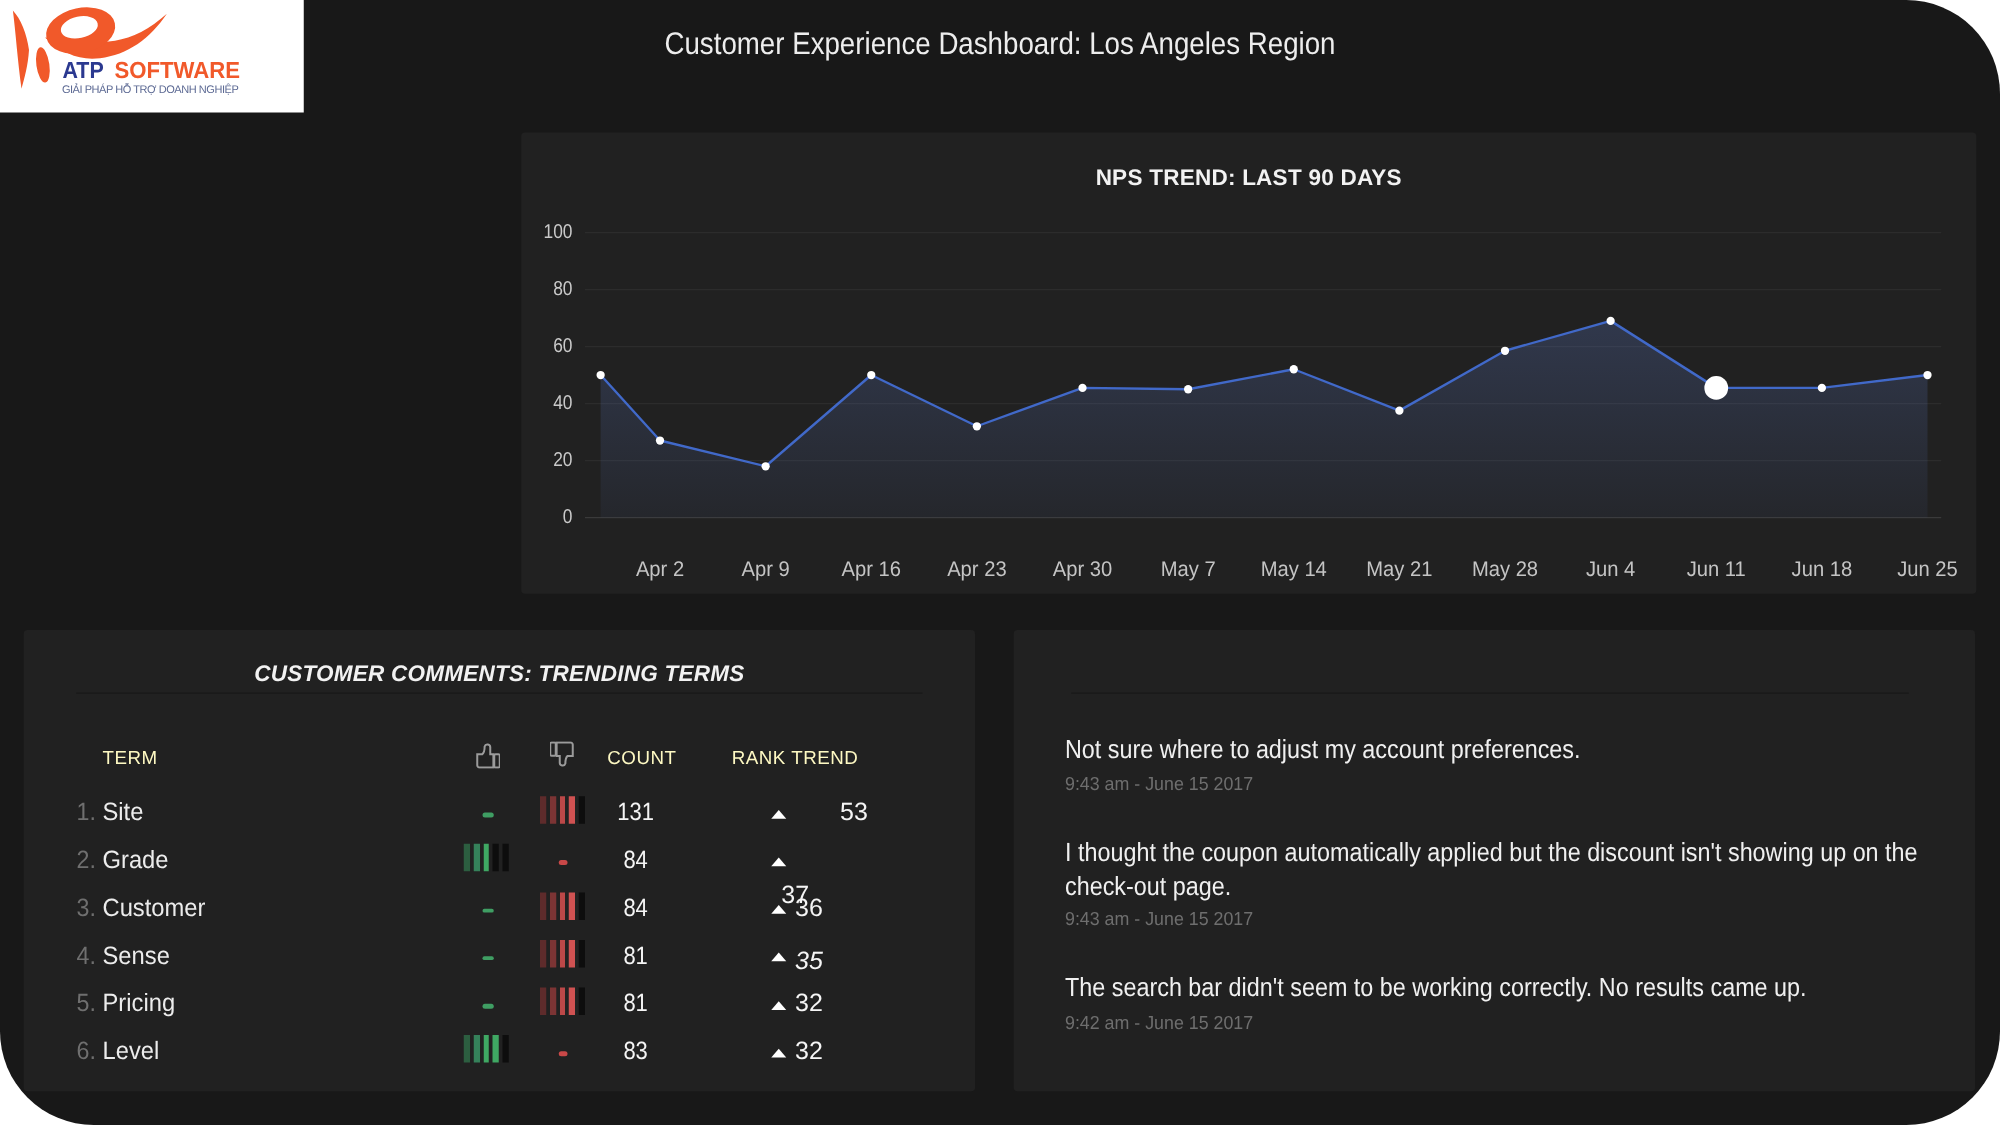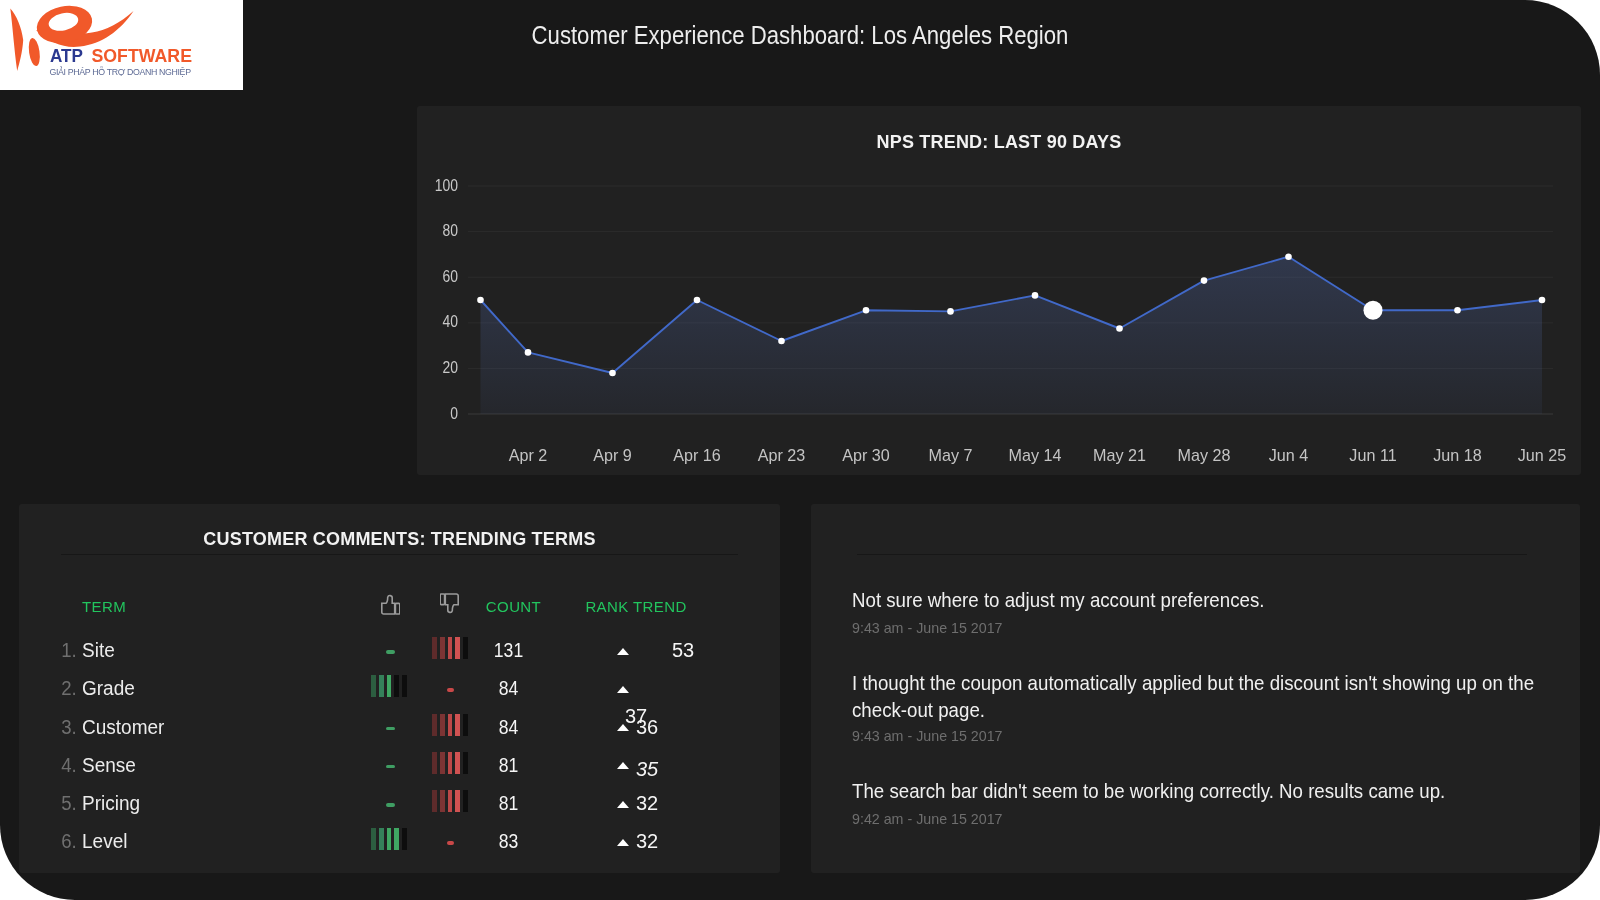--- a/index.html
+++ b/index.html
@@ -3,21 +3,21 @@
 <meta charset="utf-8">
 <style>
   html,body{margin:0;padding:0;background:#ffffff;}
   body{width:1600px;height:900px;position:relative;font-family:"Liberation Sans",sans-serif;overflow:hidden;}
   .dash{position:absolute;left:0;top:0;width:1600px;height:900px;background:#181818;border-radius:75px;overflow:hidden;}
   .panel{position:absolute;background:#212121;border-radius:3px;}
   .ptitle{position:absolute;left:0;width:100%;text-align:center;color:#f2f2f2;font-size:18px;line-height:19px;font-weight:bold;letter-spacing:.2px;}
   .headtitle{position:absolute;top:22px;left:0;width:1600px;text-align:center;color:#ededed;font-size:25px;line-height:26px;font-weight:400;transform:scaleX(0.886);}
   .logo{position:absolute;left:0;top:0;width:243px;height:90px;background:#ffffff;}
   .divider{position:absolute;height:1px;background:rgba(0,0,0,0.28);}
-  .thead{position:absolute;color:#22c55e;font-size:15px;line-height:16px;letter-spacing:.4px;}
+  .thead{position:absolute;color:#fef9c3;font-size:15px;line-height:16px;letter-spacing:.4px;}
   .rnum{position:absolute;color:#6f6f6f;font-size:20px;line-height:22px;transform:scaleX(0.93);transform-origin:100% 50%;}
   .rterm{position:absolute;color:#ececec;font-size:20px;line-height:22px;transform:scaleX(0.95);transform-origin:0 50%;}
   .rcount{position:absolute;color:#f5f5f5;font-size:20px;line-height:22px;width:65px;text-align:center;transform:scaleX(0.88);}
   .rtri{position:absolute;width:0;height:0;border-left:6.5px solid transparent;border-right:6.5px solid transparent;border-bottom:7px solid #ffffff;}
   .rrank{position:absolute;color:#f5f5f5;font-size:20px;line-height:22px;}
   .cmt{position:absolute;left:41px;color:#f0f0f0;font-size:21px;line-height:26px;transform:scaleX(0.89);transform-origin:0 50%;white-space:nowrap;}
   .cts{position:absolute;left:41px;color:#6e6e6e;font-size:15px;line-height:17px;transform:scaleX(0.95);transform-origin:0 50%;white-space:nowrap;}
 </style>
 </head>
 <body>
@@ -80,21 +80,21 @@
         <circle cx="787" cy="174.6" r="3.3"></circle>
         <circle cx="871.5" cy="150.7" r="3.3"></circle>
         <circle cx="956" cy="204.3" r="9.5"></circle>
         <circle cx="1040.5" cy="204.3" r="3.3"></circle>
         <circle cx="1125" cy="194" r="3.3"></circle>
       </g>
     </svg>
   </div>
 
   <div class="panel" style="left:19px;top:504px;width:761px;height:369px;">
-    <div class="ptitle" style="top:26px;">CUSTOMER COMMENTS: TRENDING TERMS</div>
+    <div class="ptitle" style="top:26px;font-style:italic;">CUSTOMER COMMENTS: TRENDING TERMS</div>
     <div class="divider" style="left:42px;top:50px;width:677px;"></div>
     <div class="thead" style="left:63px;top:95px;">TERM</div>
     <div class="thead" style="left:462px;top:95px;width:65px;text-align:center;">COUNT</div>
     <div class="thead" style="left:547px;top:95px;width:140px;text-align:center;">RANK TREND</div>
     <svg style="position:absolute;left:360.5px;top:89px;" width="20" height="22" viewBox="0 0 20 22" fill="none" stroke="#9b9b9b" stroke-width="1.6">
       <path d="M 14.7 10.3 L 12.2 10.3 L 12.2 5 A 2.3 2.3 0 0 0 7.7 4.2 C 7.7 6.8 7.3 9.2 5.9 10.3 L 1.8 10.3 L 1.8 19.2 A 1.8 1.8 0 0 0 3.6 21 L 14.7 21 Z"></path>
       <rect x="15.4" y="10.4" width="4.4" height="10.6" rx="1"></rect>
     </svg>
     <svg style="position:absolute;left:421px;top:89px;transform:rotate(180deg);" width="20" height="22" viewBox="0 0 20 22" fill="none" stroke="#9b9b9b" stroke-width="1.6">
       <path d="M 14.7 10.3 L 12.2 10.3 L 12.2 5 A 2.3 2.3 0 0 0 7.7 4.2 C 7.7 6.8 7.3 9.2 5.9 10.3 L 1.8 10.3 L 1.8 19.2 A 1.8 1.8 0 0 0 3.6 21 L 14.7 21 Z"></path>

